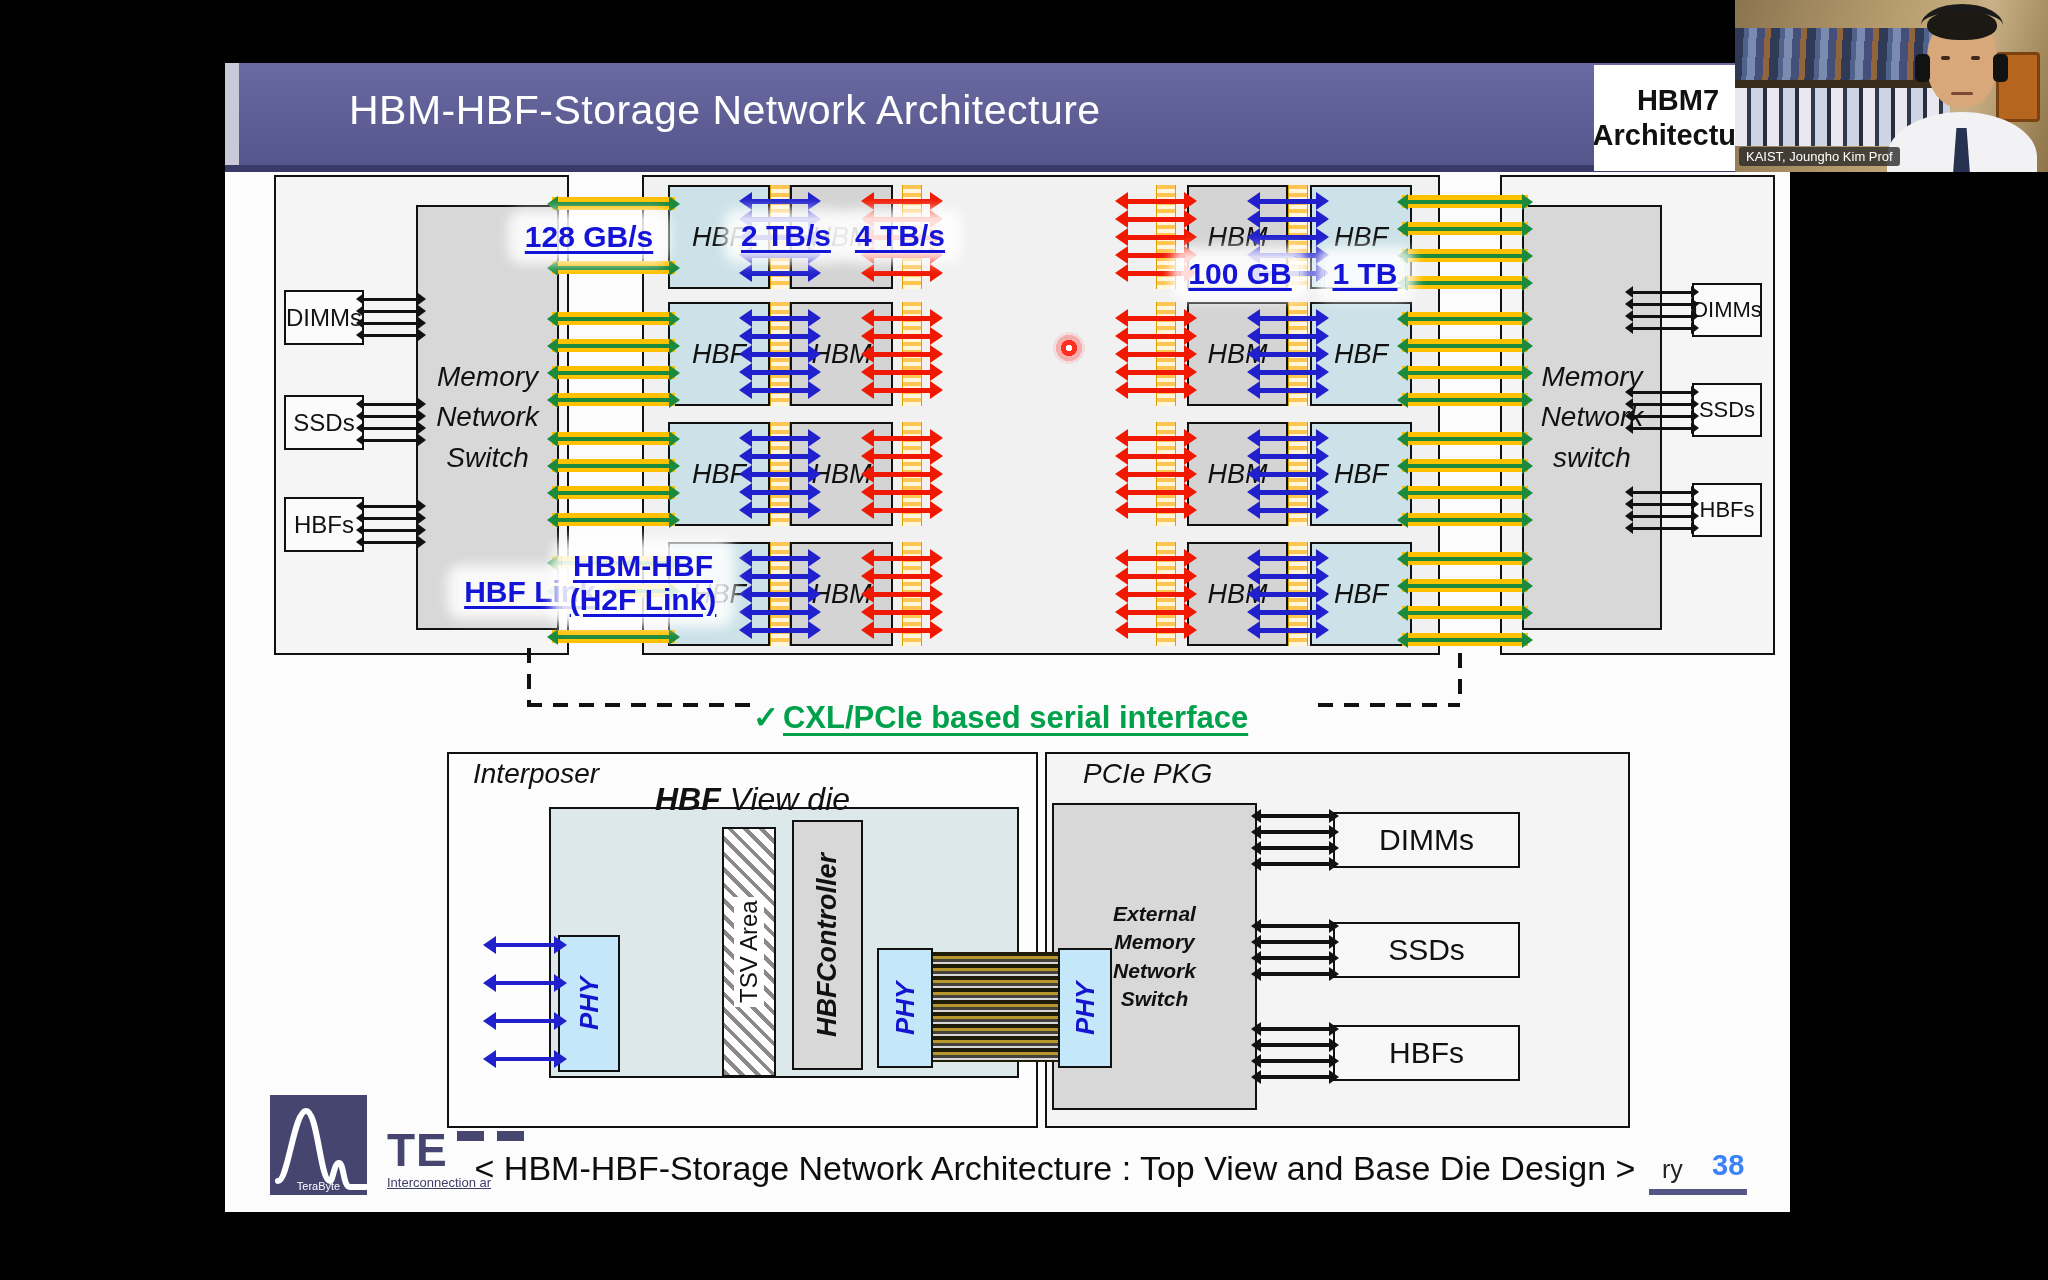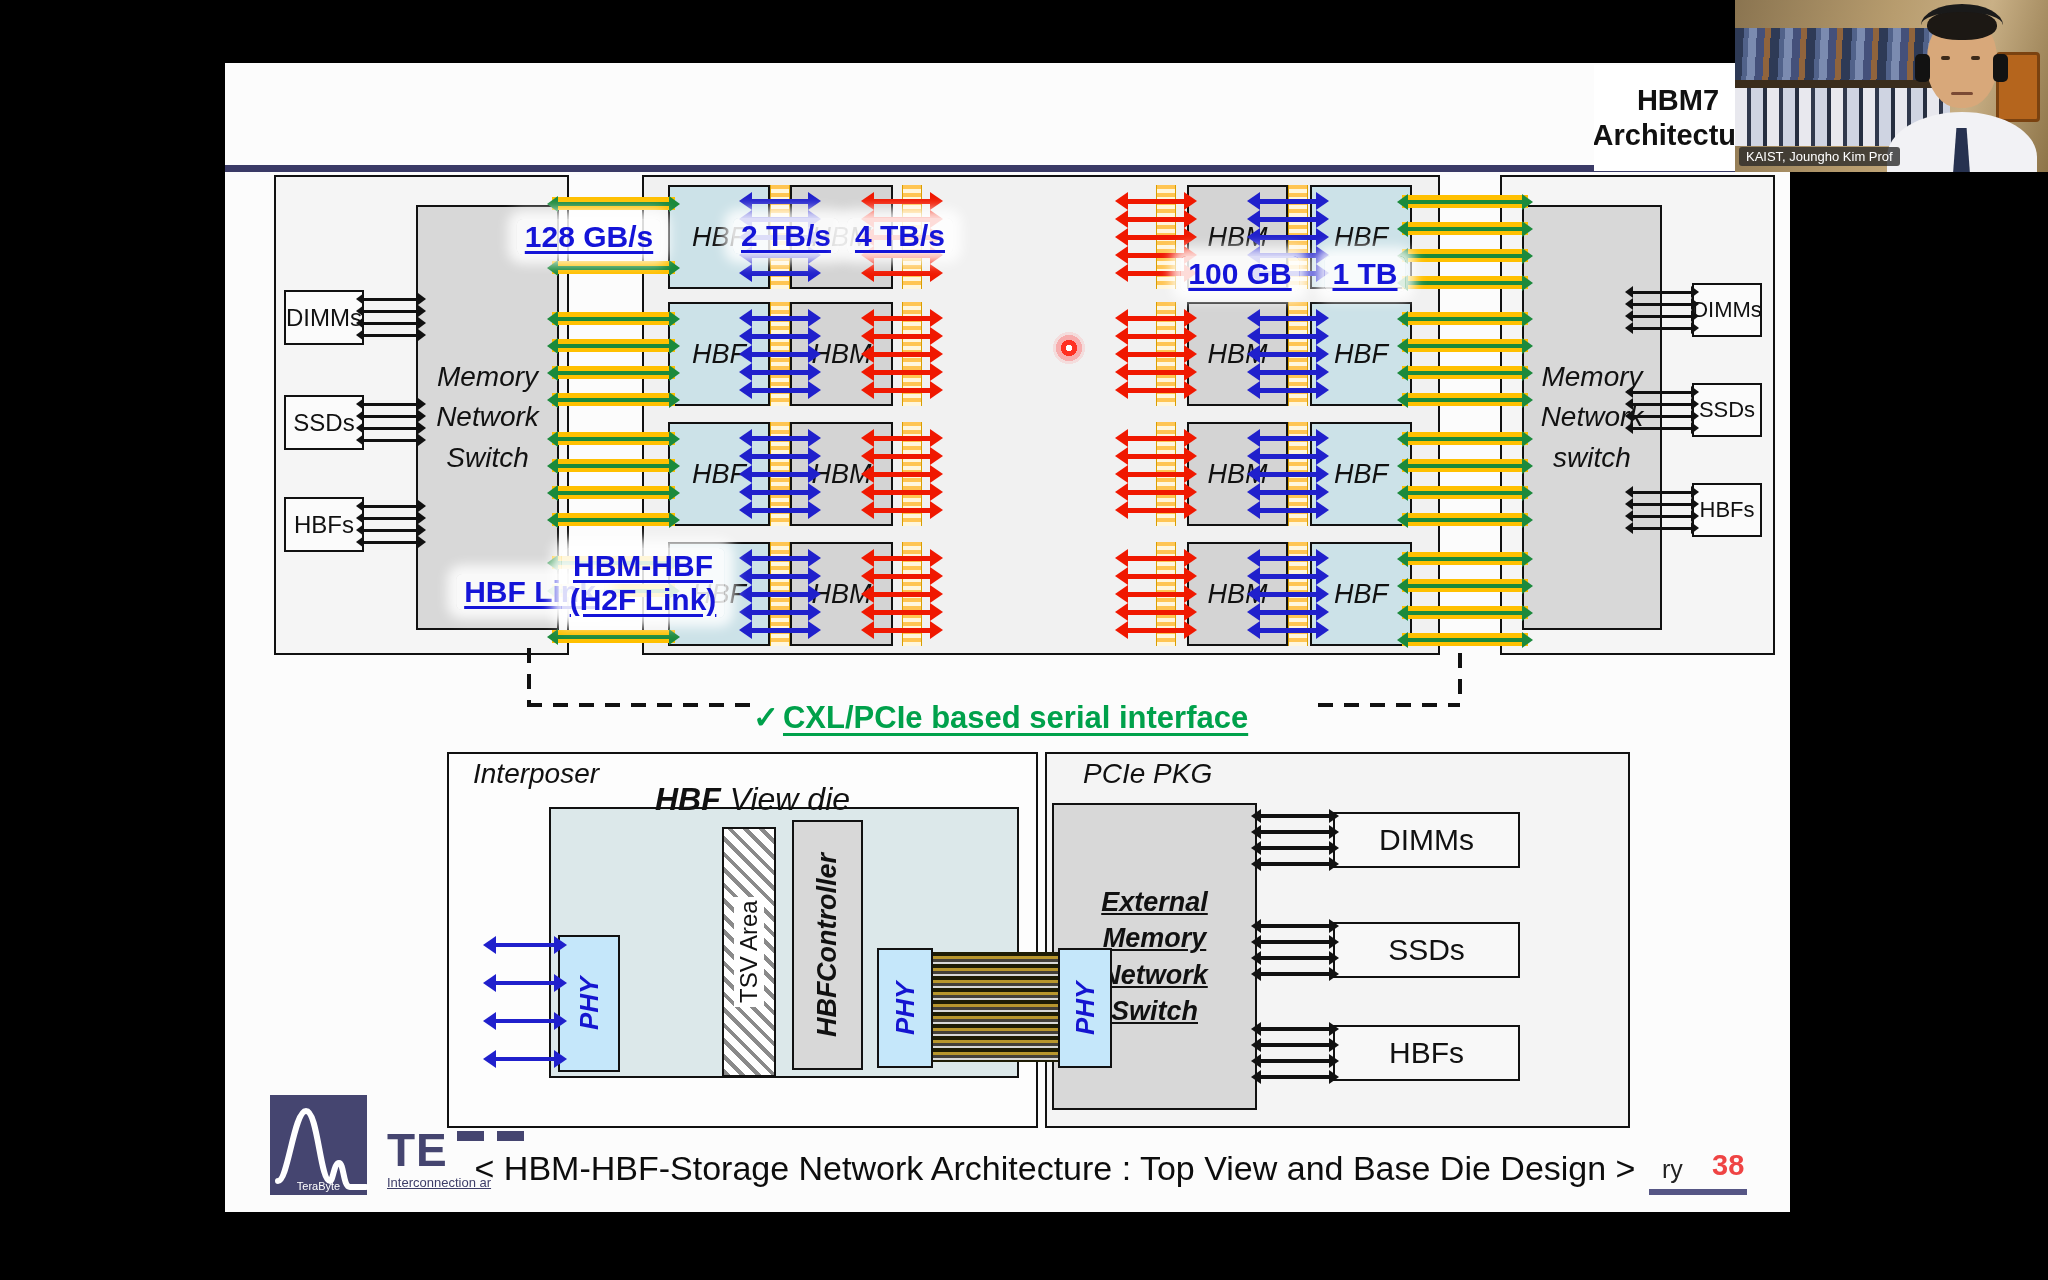--- a/index.html
+++ b/index.html
@@ -48,31 +48,31 @@
          align-items:center;justify-content:center;text-align:center;box-sizing:border-box;}
   .italic-label{position:absolute;font-style:italic;font-size:28px;white-space:nowrap;}
   #laser{position:absolute;left:827px;top:268px;width:34px;height:34px;border-radius:50%;z-index:40;
          background:radial-gradient(circle,#FFF 0 3px,#FF3022 3px 8px,rgba(255,90,90,.45) 8px 13px,rgba(255,140,140,.2) 13px 16px,transparent 16px);}
   
   #basedie{background:#DCE8EA;}
   .phy{background:#C5E7FA;font-weight:bold;font-style:italic;font-size:26px;color:#1515D0;border:2px solid #111;}
   #tsv{background:repeating-linear-gradient(45deg,#FFF 0 7px,#8A8A8A 7px 11px);border:2px solid #111;font-size:24px;}
   #hbfctrl{background:#D8D8D8;border:2px solid #111;font-weight:bold;font-style:italic;font-size:27px;line-height:1.5;}
   #cable{position:absolute;background:repeating-linear-gradient(180deg,#1E1C05 0 4px,#B8962E 4px 7px,#44403A 7px 10px,#D8D8D8 10px 12px);z-index:4;}
-  #extswitch{background:#D8D8D8;flex-direction:column;font-weight:bold;font-style:italic;font-size:27px;line-height:1.35;text-decoration:underline;}
+  #extswitch{background:#D8D8D8;flex-direction:column;font-weight:bold;font-style:italic;font-size:21px;line-height:1.35;}
   
   #caption{position:absolute;left:240px;top:1086px;width:1180px;text-align:center;font-size:34px;color:#0d0d0d;white-space:nowrap;}
   #logo-rect{position:absolute;left:45px;top:1032px;width:97px;height:100px;background:#454570;}
   #logo-terabyte{position:absolute;left:0;bottom:3px;width:100%;text-align:center;font-size:11px;color:#FFF;}
   #logo-te{position:absolute;left:162px;top:1060px;font-size:46px;font-weight:bold;color:#454570;letter-spacing:1px;}
   .logo-dash{position:absolute;top:1068px;width:27px;height:10px;background:#454570;}
   #logo-sub{position:absolute;left:162px;top:1112px;font-size:13px;color:#3D3D68;text-decoration:underline;}
   #footer-partial{position:absolute;left:1437px;top:1092px;font-size:25px;color:#222;}
   #footer-bar{position:absolute;left:1424px;top:1126px;width:98px;height:6px;background:#565685;}
-  #page-num{position:absolute;left:1487px;top:1086px;font-size:29px;font-weight:bold;color:#ef4444;}
+  #page-num{position:absolute;left:1487px;top:1086px;font-size:29px;font-weight:bold;color:#3b82f6;}
   
   #webcam{position:absolute;left:1735px;top:0;width:313px;height:172px;overflow:hidden;z-index:50;
           background:linear-gradient(105deg,#8A7450,#B79C6E 45%,#C9B086 72%,#8D7448);}
   .shelf-books{position:absolute;left:0;top:28px;width:205px;height:52px;
           background:repeating-linear-gradient(93deg,#2E3A56 0 9px,#51628A 9px 14px,#7B8BB0 14px 22px,#44507A 22px 30px,#90643C 30px 36px);}
   .shelf-bar{position:absolute;left:0;top:80px;width:215px;height:8px;background:#3A2C1C;}
   .shelf-binders{position:absolute;left:0;top:88px;width:215px;height:58px;
           background:repeating-linear-gradient(90deg,#E8E8EE 0 12px,#30384C 12px 16px,#CFD4E2 16px 28px,#262E40 28px 32px);}
   #lamp{position:absolute;right:8px;top:52px;width:38px;height:64px;background:#B5651D;border:3px solid #7A4210;border-radius:4px;}
   #person-shirt{position:absolute;left:152px;top:112px;width:150px;height:62px;background:#F2F2F5;
@@ -87,20 +87,24 @@
   #mouth{position:absolute;left:216px;top:92px;width:22px;height:3px;background:#7A4A34;border-radius:2px;}
   #webcam-tag{position:absolute;left:4px;bottom:6px;background:rgba(40,40,40,.78);color:#FFF;
           font-size:13px;padding:2px 7px;border-radius:3px;white-space:nowrap;}
 </style>
 </head>
 <body>
 
 <div id="canvas">
   <div id="slide">
 
+    <div id="header">
+      <div id="header-strip"></div>
+      <div id="slide-title">HBM-HBF-Storage Network Architecture</div>
+    </div>
     <div id="header-underline"></div>
     <div id="corner-tag">
       <div>HBM7</div>
       <div>Architecture</div>
     </div>
 
     <div class="box panel" style="left:49px;top:112px;width:295px;height:480px;"></div>
     <div class="box switchbox" style="left:191px;top:142px;width:143px;height:425px;">
       <div>Memory</div>
       <div>Network</div>

